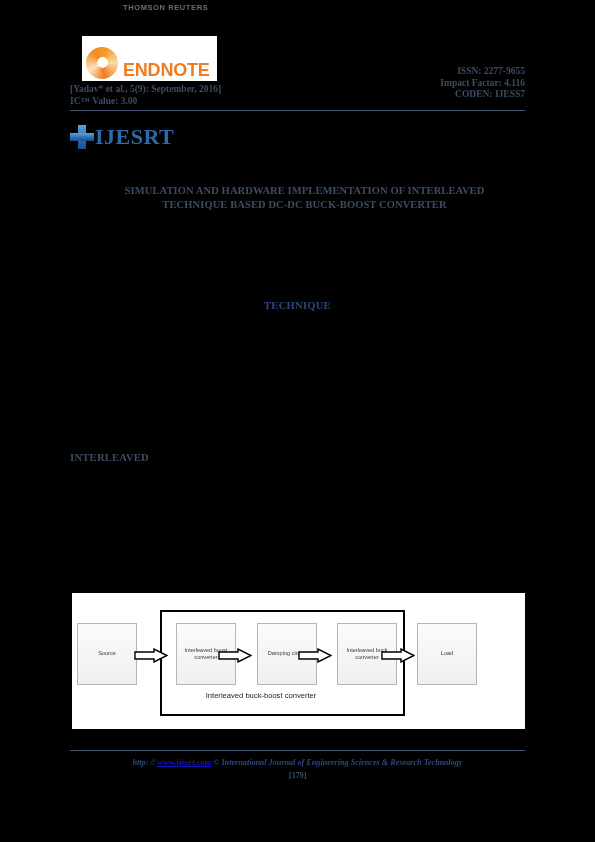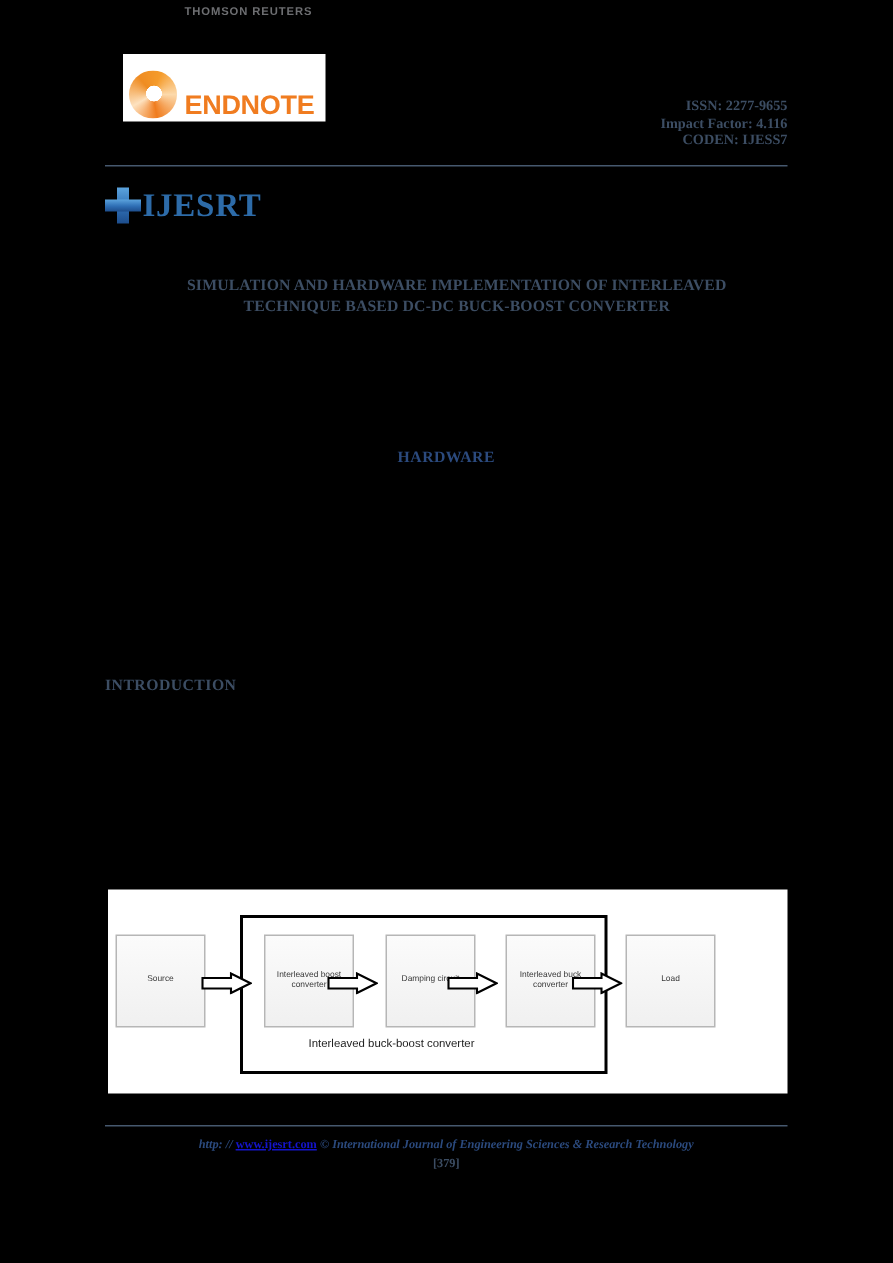--- a/index.html
+++ b/index.html
@@ -275,39 +275,43 @@
 <div class="page">
 
   <div class="endnote-logo">
     <div class="endnote-swirl"></div>
     <div class="endnote-words">
       <div class="tr-line">THOMSON REUTERS</div>
       <div class="en-line">ENDNOTE</div>
     </div>
   </div>
 
+  <div class="hdr-left">
+    <div>[Yadav* et al., 5(9): September, 2016]</div>
+    <div>IC™ Value: 3.00</div>
+  </div>
 
   <div class="hdr-right">
     <div>ISSN: 2277-9655</div>
     <div>Impact Factor: 4.116</div>
     <div>CODEN: IJESS7</div>
   </div>
 
   <div class="hdr-rule"></div>
 
   <div class="brand">
     <div class="brand-cross"></div>
     <div class="brand-text">IJESRT</div>
   </div>
 
   <div class="doc-title">SIMULATION AND HARDWARE IMPLEMENTATION OF INTERLEAVED TECHNIQUE BASED DC-DC BUCK-BOOST CONVERTER</div>
 
-  <div class="abstract-heading">HARDWARE</div>
-
-  <div class="intro-heading">INTRODUCTION</div>
+  <div class="abstract-heading">TECHNIQUE</div>
+
+  <div class="intro-heading">INTERLEAVED</div>
 
   <div class="figure-panel">
     <div class="diagram">
 
       <div class="outer-box"></div>
 
       <div class="blk blk-source">Source</div>
 
       <div class="arrow arr1">
         <svg viewBox="0 0 34 15" preserveAspectRatio="none">

